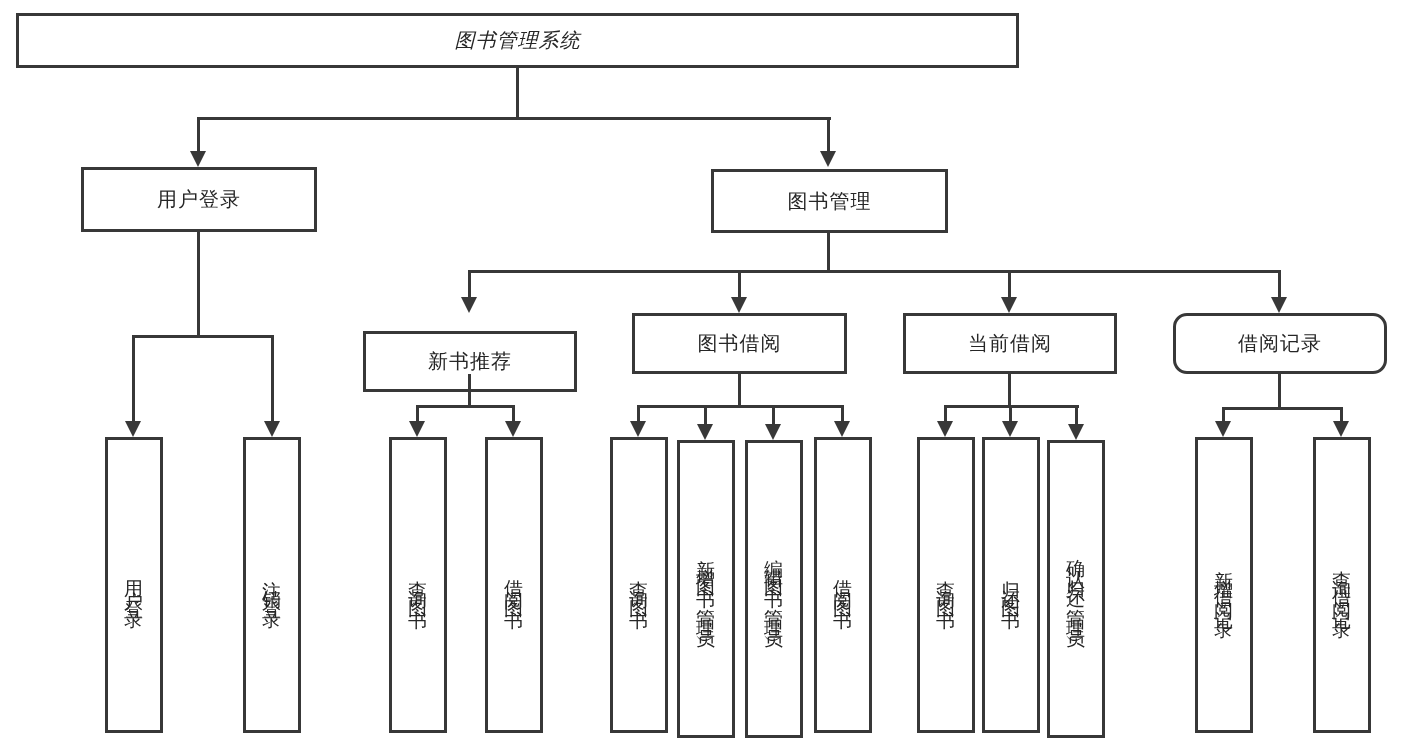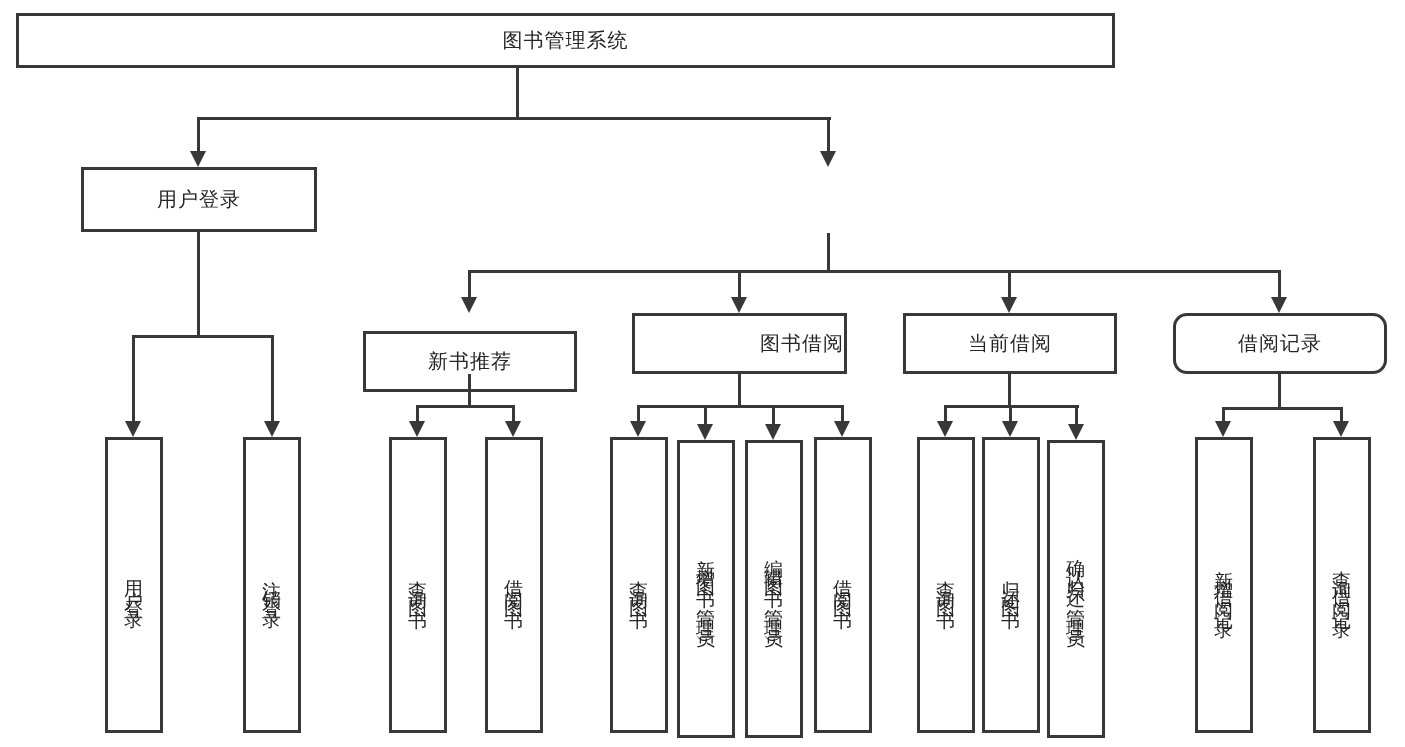--- a/index.html
+++ b/index.html
@@ -47,32 +47,35 @@
     letter-spacing:0.5px;
     white-space:nowrap;
     z-index:5;
   }
 </style>
 </head>
 <body>
 
 <div class="canvas">
 
-  <div class="box hbox" style="left:16px;top:13px;width:1099px;height:55px;">
+  <div class="box hbox" style="left:16px;top:13px;width:1003px;height:55px;font-style:italic;">
     <span>图书管理系统</span>
   </div>
 
   <div class="box hbox" style="left:81px;top:167px;width:236px;height:65px;">
     <span>用户登录</span>
   </div>
+  <div class="box hbox" style="left:711px;top:169px;width:237px;height:64px;">
+    <span>图书管理</span>
+  </div>
 
   <div class="box hbox" style="left:363px;top:313px;width:214px;height:61px;margin-top:18px;">
     <span>新书推荐</span>
   </div>
-  <div class="box hbox" style="left:632px;top:313px;width:215px;height:61px;justify-content:flex-end;">
+  <div class="box hbox" style="left:632px;top:313px;width:215px;height:61px;">
     <span>图书借阅</span>
   </div>
   <div class="box hbox" style="left:903px;top:313px;width:214px;height:61px;">
     <span>当前借阅</span>
   </div>
   <div class="box hbox" style="left:1173px;top:313px;width:214px;height:61px;border-radius:14px;">
     <span>借阅记录</span>
   </div>
 
   <div class="box vbox" style="left:105px;top:437px;width:58px;height:296px;">

